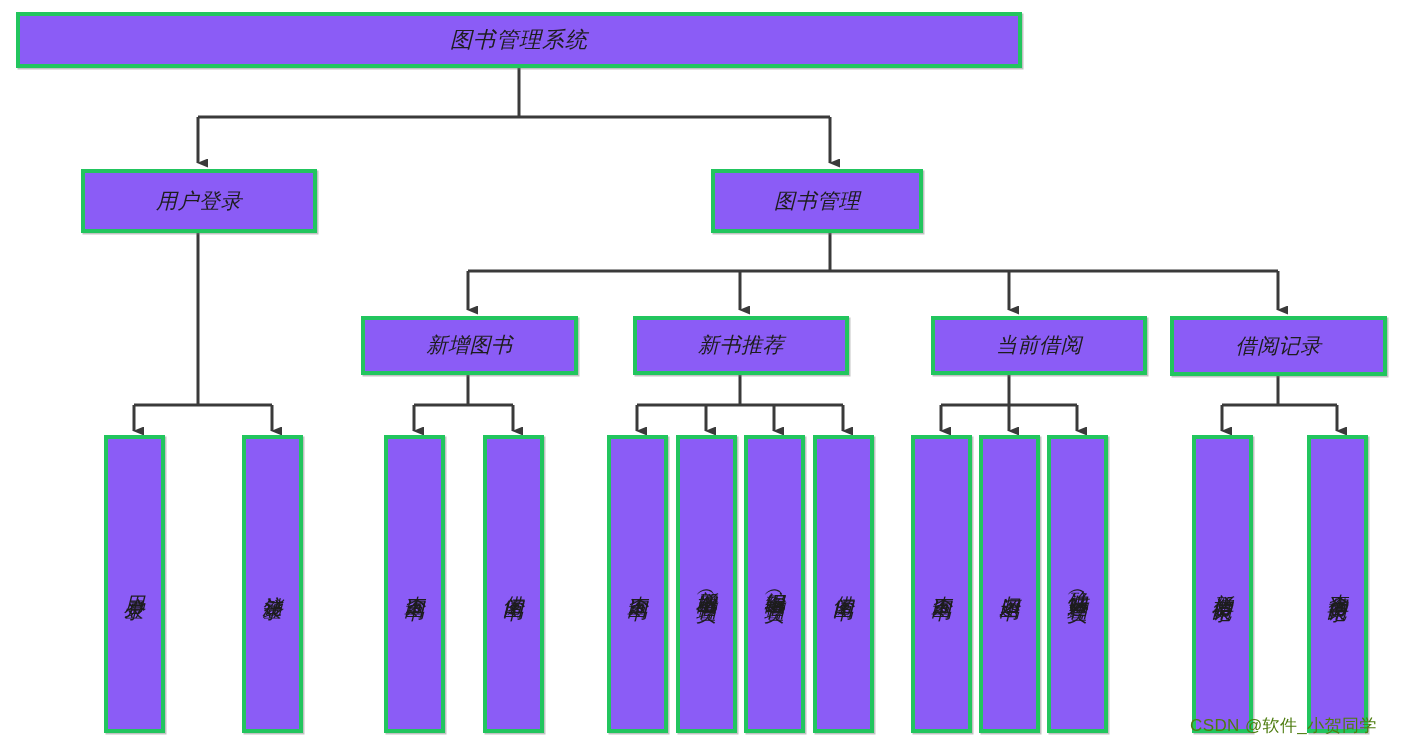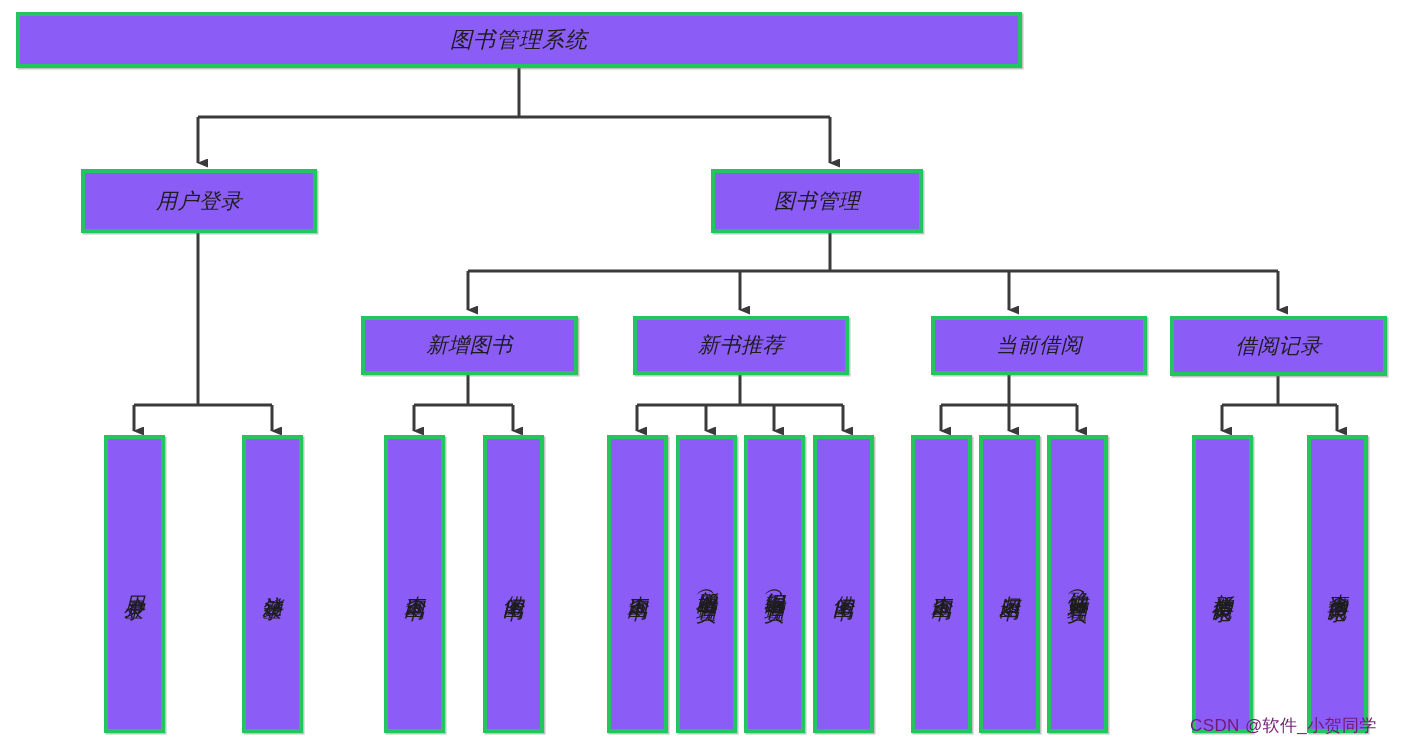--- a/index.html
+++ b/index.html
@@ -32,21 +32,21 @@
     font-size:20px;
     letter-spacing:2px;
     line-height:1;
   }
   .node-box.root .node-label{font-size:22px;letter-spacing:1px;}
 
   #watermark{
     position:absolute;
     left:1190px;top:714px;
     font-size:17px;
-    color:#701a75;
+    color:#4d7c0f;
     white-space:nowrap;
     letter-spacing:.4px;
     pointer-events:none;
   }
 </style>
 </head>
 <body>
 
 <div id="diagram-root">
 

